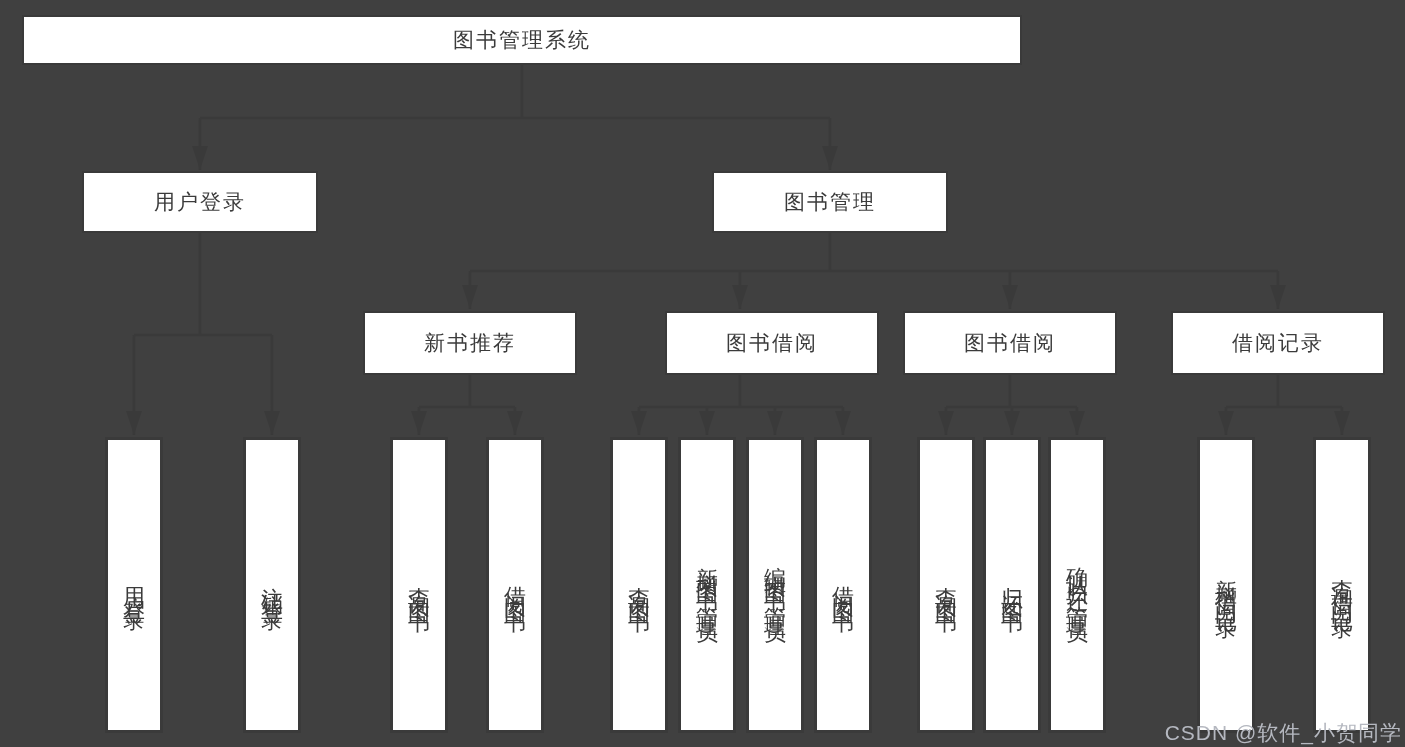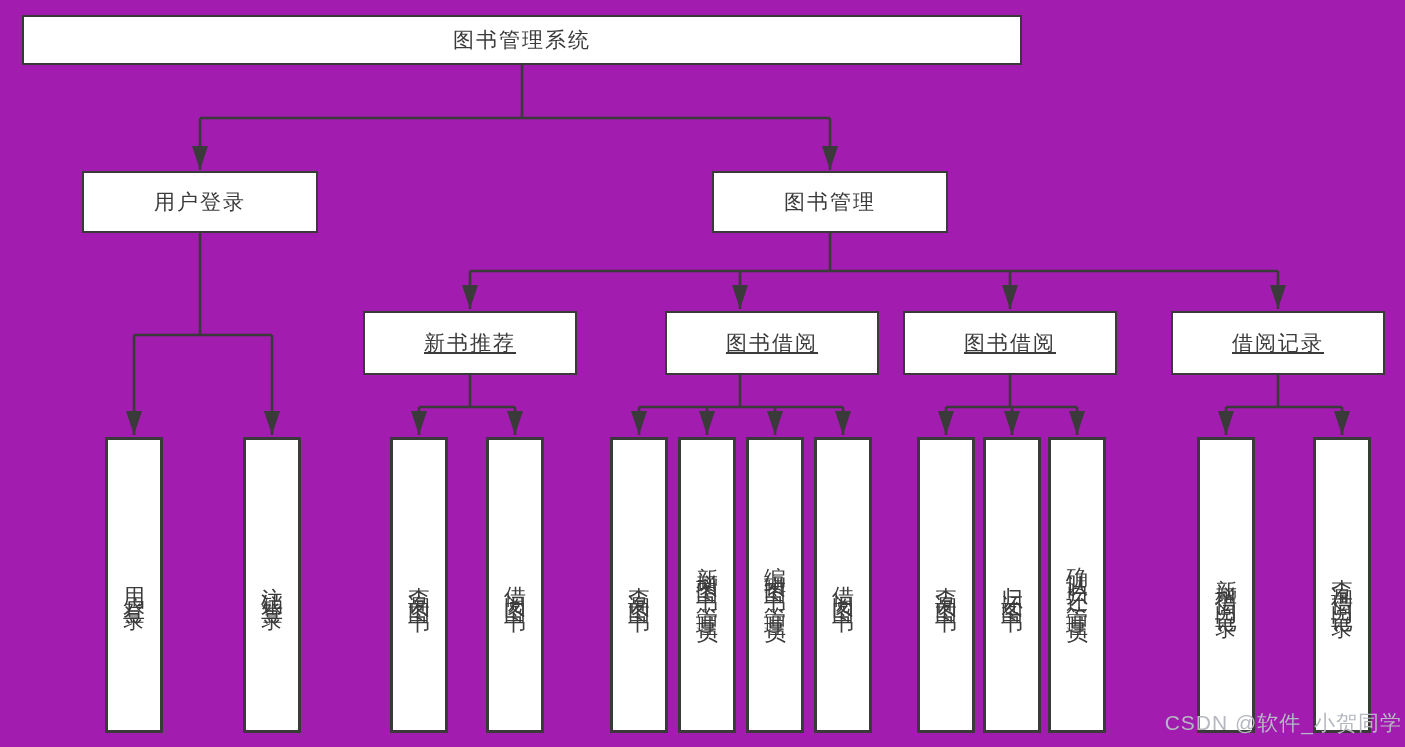--- a/index.html
+++ b/index.html
@@ -1,41 +1,41 @@
 <!DOCTYPE html>
 <html><head>
 <meta charset="utf-8">
 <style>
   html,body { margin:0; padding:0; background:#ffffff; }
   .canvas {
-    position:relative; width:1405px; height:747px; background:#a21caf;
+    position:relative; width:1405px; height:747px; background:#404040;
     font-family:"Liberation Sans","DejaVu Sans",sans-serif;
     color:var(--text-color,#3b3b3b); overflow:hidden;
   }
   svg.wires { position:absolute; left:0; top:0; color:var(--line-color,#3a3a3a); }
   svg.wires path { stroke:currentColor; stroke-width:2.6; fill:none; }
   svg.wires polygon { fill:currentColor; }
   .box {
     position:absolute; box-sizing:border-box; background:#ffffff;
     border:2.5px solid var(--line-color,#3a3a3a);
     display:flex; align-items:center; justify-content:center;
   }
   .h { font-size:21px; letter-spacing:2px; }
   .root { left:22px; top:15px; width:1000px; height:50px; }
   .lvl2 { top:171px; width:236px; height:62px; }
-  .lvl3 { top:311px; width:214px; height:64px;text-decoration:underline; }
+  .lvl3 { top:311px; width:214px; height:64px; }
   .leaf {
     top:437px; width:58px; height:296px; border-width:3px;
   }
   .leaf span {
     writing-mode:vertical-rl; text-orientation:mixed;
     font-size:22px; letter-spacing:8px; line-height:1;
   }
   .wm {
-    position:absolute; right:3px; bottom:10px; z-index:5;
+    position:absolute; right:3px; bottom:0; z-index:5;
     font-size:21px; letter-spacing:1px; color:var(--wm-color,#b5b8c0);
     white-space:nowrap;
   }
 </style>
 </head>
 <body>
 
 <div class="canvas" style="--line-color: #3a3a3a; --text-color: #3b3b3b; --wm-color: #b5b8c0;">
 
   <svg class="wires" width="1405" height="747" viewBox="0 0 1405 747">

